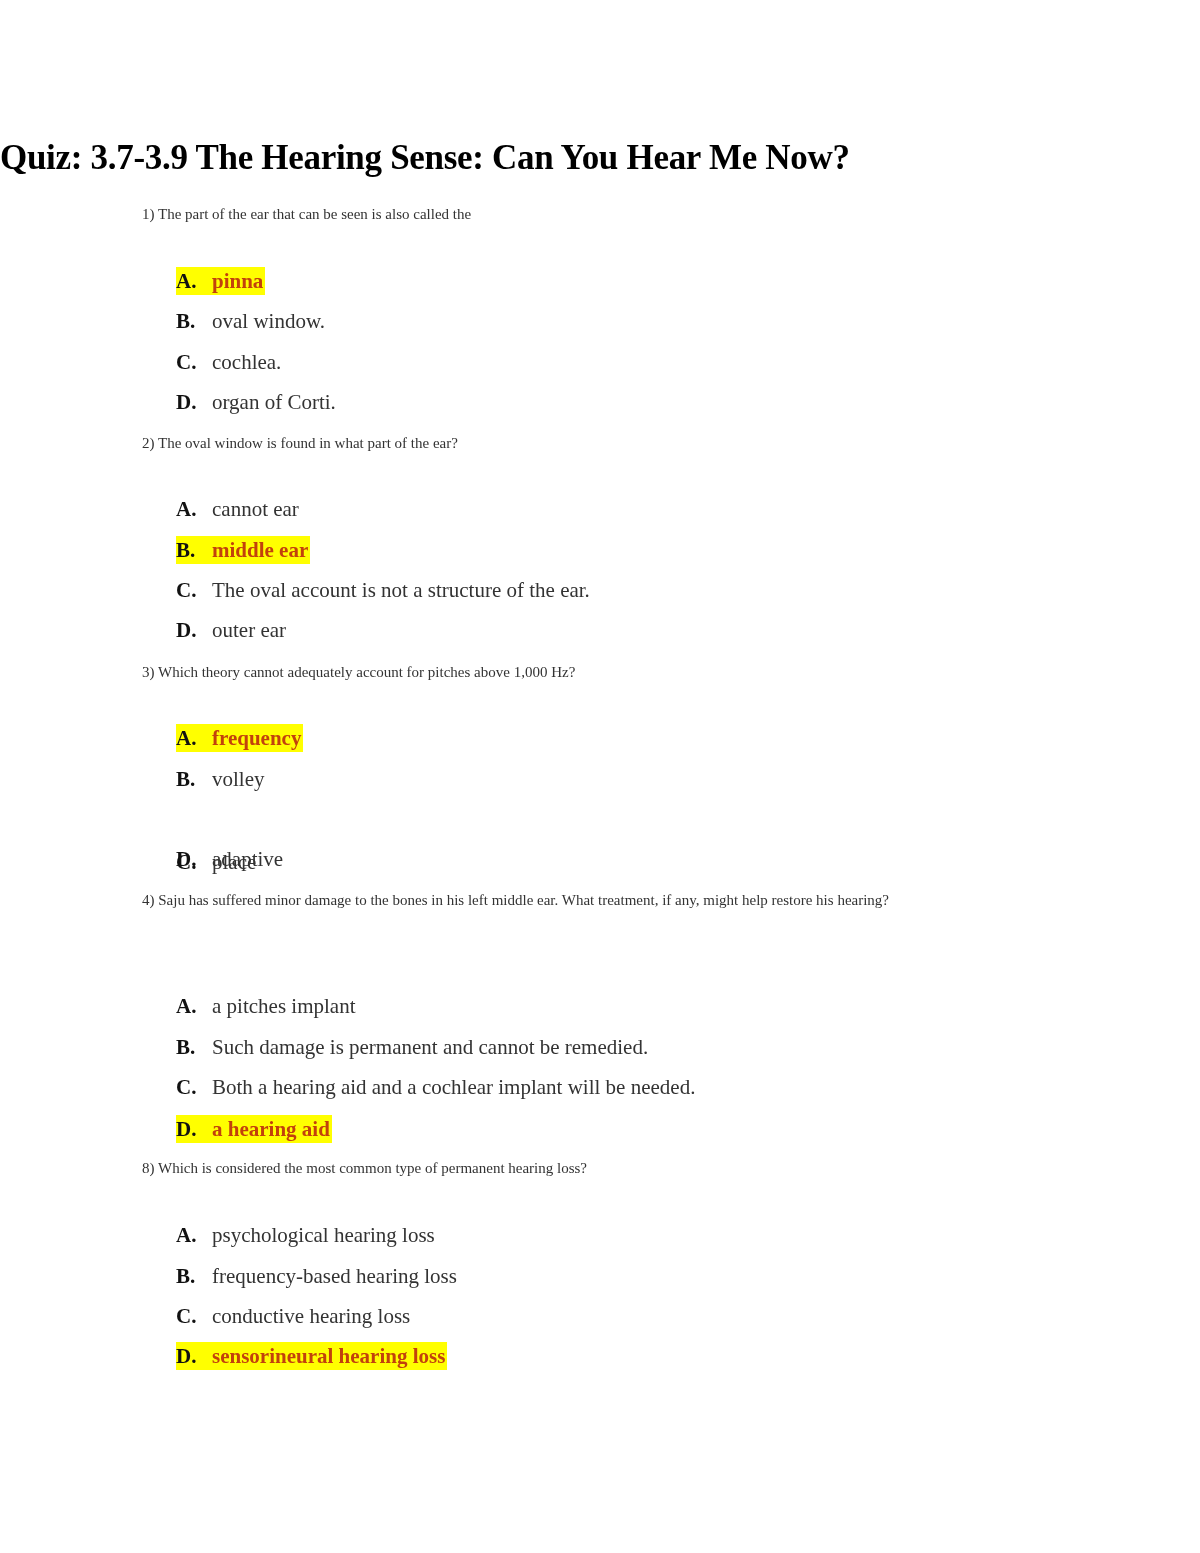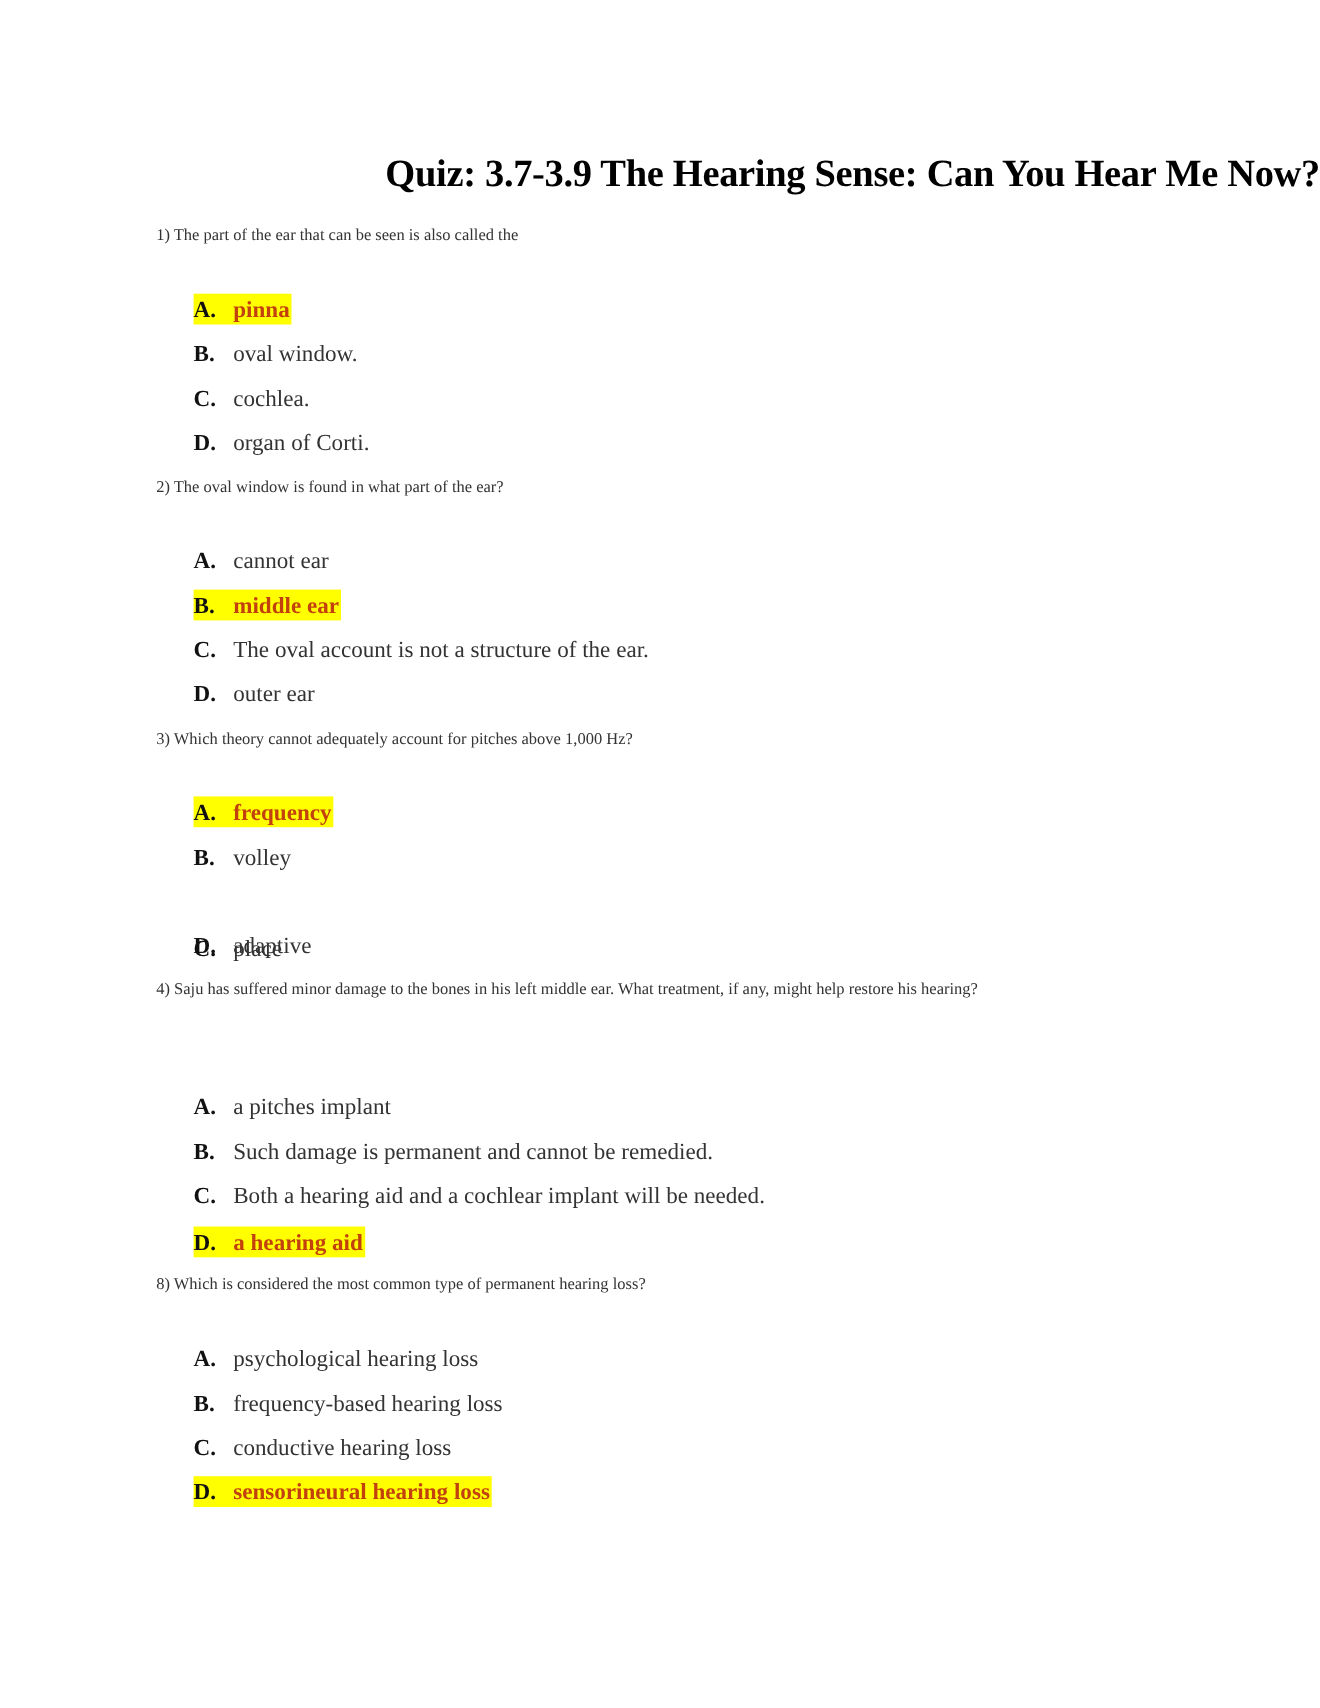--- a/index.html
+++ b/index.html
@@ -1,18 +1,18 @@
 <!DOCTYPE html>
 <html><head>
 <meta charset="utf-8">
 <style>
   html, body { margin: 0; padding: 0; background: #ffffff; }
   body { width: 1200px; height: 1553px; position: relative; overflow: hidden;
          font-family: "Liberation Serif", "DejaVu Serif", serif; color: #2a2a2a; }
-  .title { position: absolute; left: 0; width: 1200px; top: 138px; text-align: right;
+  .title { position: absolute; left: 0; width: 1200px; top: 138px; text-align: left;
            font-size: 35px; font-weight: bold; color: #000; letter-spacing: -0.3px; }
   .q { position: absolute; left: 142px; width: 900px; font-size: 15px; line-height: 41px; color: #333; }
   .opt { position: absolute; left: 176px; font-size: 21px; line-height: 28px; height: 28px;
          white-space: nowrap; color: #333; }
   .opt .letter { font-weight: bold; color: #111; display: inline-block; width: 36px; }
   .opt.correct { background: #ffff00; font-weight: bold; color: #111; padding-right: 2px; }
   .opt.correct .txt { color: #c2410c; }
 </style>
 </head>
 <body>

